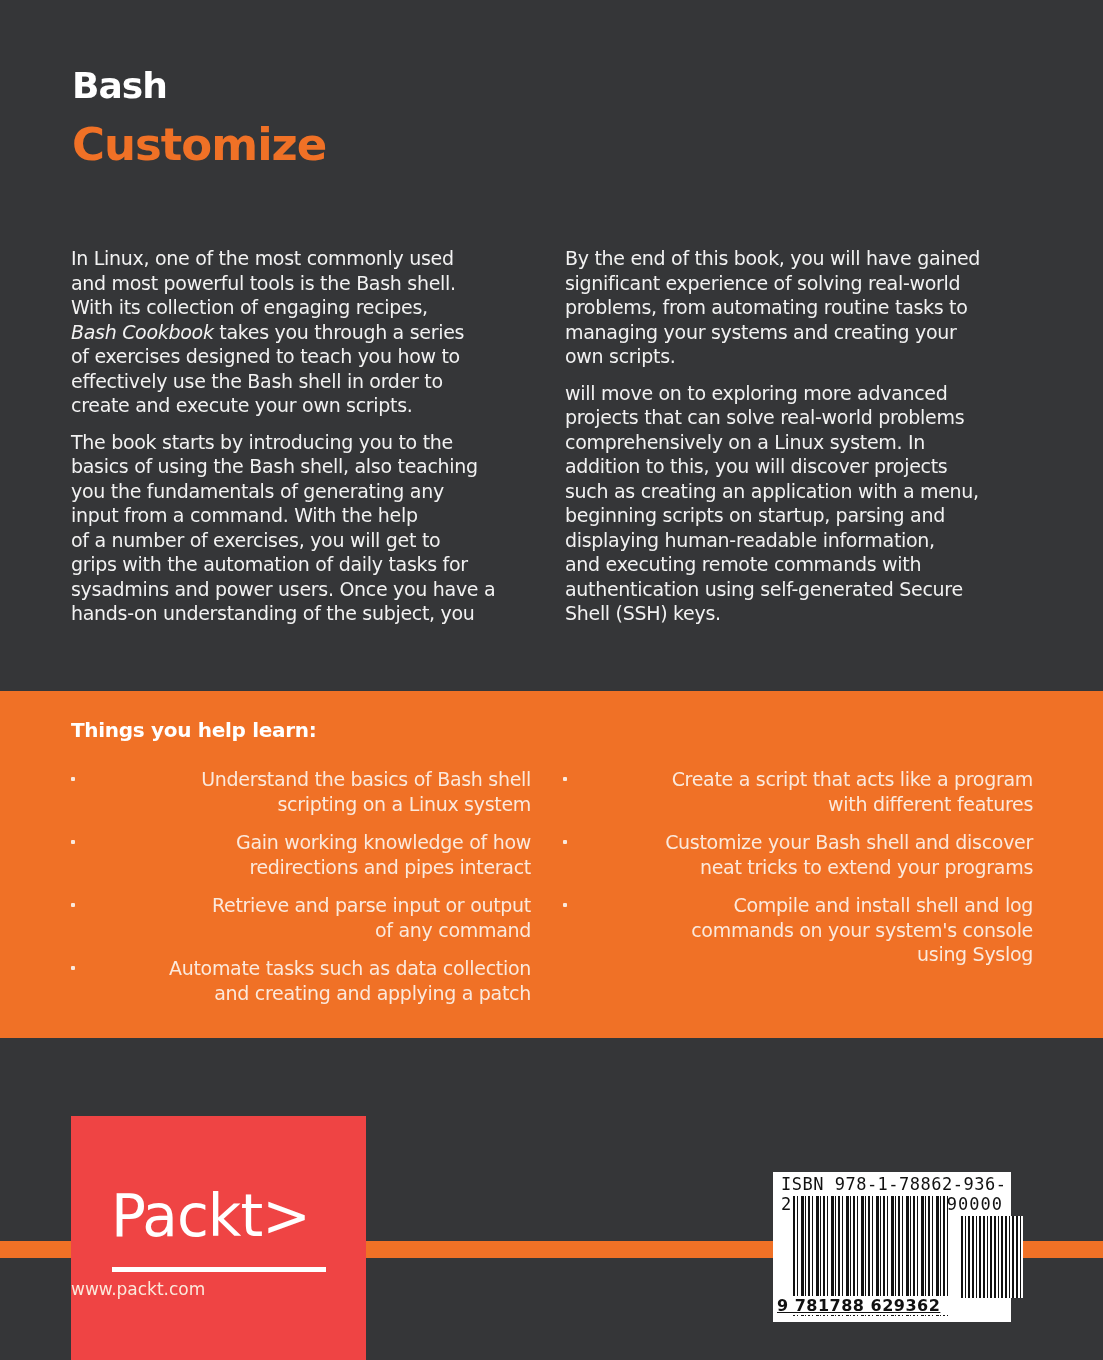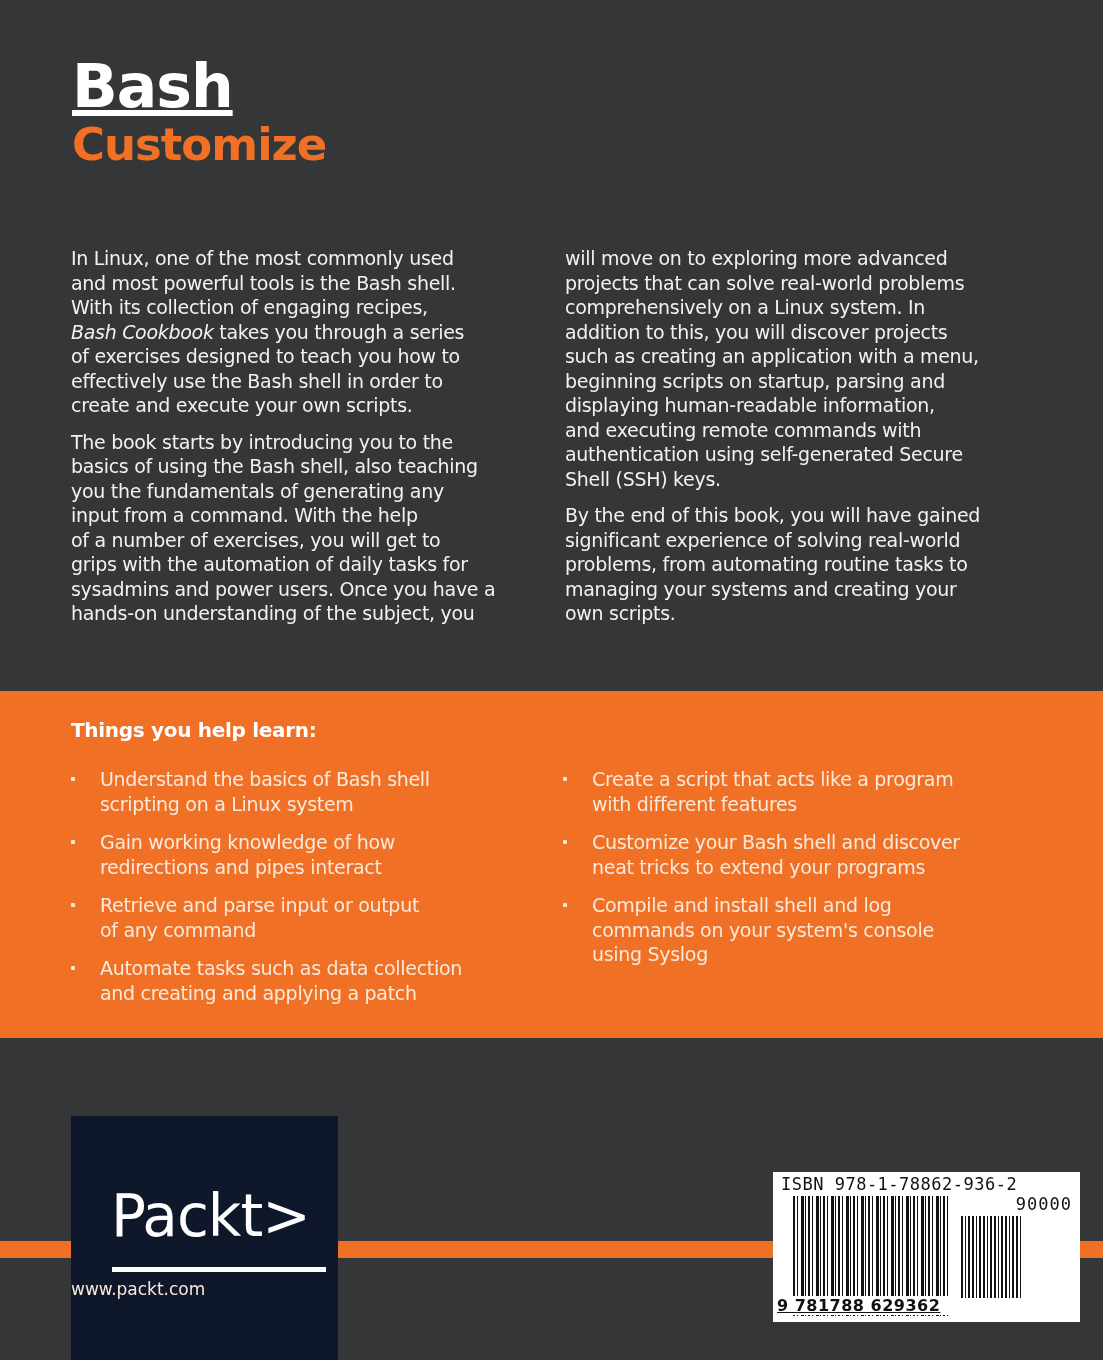--- a/index.html
+++ b/index.html
@@ -9,25 +9,24 @@
       background: #353638;
       position: relative;
       overflow: hidden;
       font-family: "DejaVu Sans", sans-serif;
       color: #ffffff;
     }
     .title-block { position: absolute; left: 72px; top: 52px; }
     .title-main {
       font-family: "DejaVu Sans", sans-serif;
       font-weight: bold;
-      font-size: 60px;
+      font-size: 36px;
       line-height: 68px;
       color: #ffffff;
       letter-spacing: -1px;
-      text-decoration: underline;
     }
     .title-sub {
       font-family: "DejaVu Sans", sans-serif;
       font-weight: bold;
       font-size: 45px;
       line-height: 50px;
       color: #f07126;
       letter-spacing: -1px;
     }
     .desc-col {
@@ -68,40 +67,41 @@
     .learn-list.right { left: 563px; width: 470px; }
     .learn-item {
       position: relative;
       padding-left: 29px;
       font-size: 19px;
       line-height: 24.5px;
       color: #fbe9dc;
       margin-bottom: 14px;
       white-space: pre-line;
       letter-spacing: -0.3px;
+      text-align: right;
     }
     .learn-item .bullet {
       position: absolute;
       left: 0; top: 10px;
       width: 4px; height: 4px;
       background: #fbe9dc;
       border-radius: 1px;
     }
 
     .stripe {
       position: absolute;
       left: 0; top: 1241px;
       width: 1103px; height: 17px;
       background: #f07126;
     }
     .packt-box {
       position: absolute;
       left: 71px; top: 1116px;
-      width: 267px; height: 244px;
-      background: #0f172a;
+      width: 295px; height: 244px;
+      background: #ef4444;
     }
     .packt-logo {
       position: absolute;
       left: 40px; top: 70px;
       font-family: "DejaVu Sans", sans-serif;
       font-size: 58px;
       line-height: 60px;
       color: #ffffff;
       letter-spacing: -1px;
     }
@@ -114,21 +114,21 @@
     .packt-url {
       position: absolute;
       left: 0; width: 295px; top: 163px;
       font-size: 17px;
       color: #fbe9dc;
     }
 
     .barcode {
       position: absolute;
       left: 773px; top: 1172px;
-      width: 307px; height: 150px;
+      width: 238px; height: 150px;
       background: #ffffff;
       color: #111;
     }
     .isbn-text {
       position: absolute;
       left: 8px; top: 2px;
       font-family: "DejaVu Sans Mono", monospace;
       font-size: 17px;
       letter-spacing: 0.5px;
       color: #111;
@@ -188,35 +188,35 @@
   <p>The book starts by introducing you to the
 basics of using the Bash shell, also teaching
 you the fundamentals of generating any
 input from a command. With the help
 of a number of exercises, you will get to
 grips with the automation of daily tasks for
 sysadmins and power users. Once you have a
 hands-on understanding of the subject, you</p>
 </div>
 <div class="desc-col right">
+  <p>By the end of this book, you will have gained
+significant experience of solving real-world
+problems, from automating routine tasks to
+managing your systems and creating your
+own scripts.</p>
   <p>will move on to exploring more advanced
 projects that can solve real-world problems
 comprehensively on a Linux system. In
 addition to this, you will discover projects
 such as creating an application with a menu,
 beginning scripts on startup, parsing and
 displaying human-readable information,
 and executing remote commands with
 authentication using self-generated Secure
 Shell (SSH) keys.</p>
-  <p>By the end of this book, you will have gained
-significant experience of solving real-world
-problems, from automating routine tasks to
-managing your systems and creating your
-own scripts.</p>
 </div>
 
 <div class="learn-band"></div>
 <div class="learn-heading">Things you help learn:</div>
 
 <ul class="learn-list left">
   <li class="learn-item"><span class="bullet"></span><span>Understand the basics of Bash shell
 scripting on a Linux system</span></li>
   <li class="learn-item"><span class="bullet"></span><span>Gain working knowledge of how
 redirections and pipes interact</span></li>

